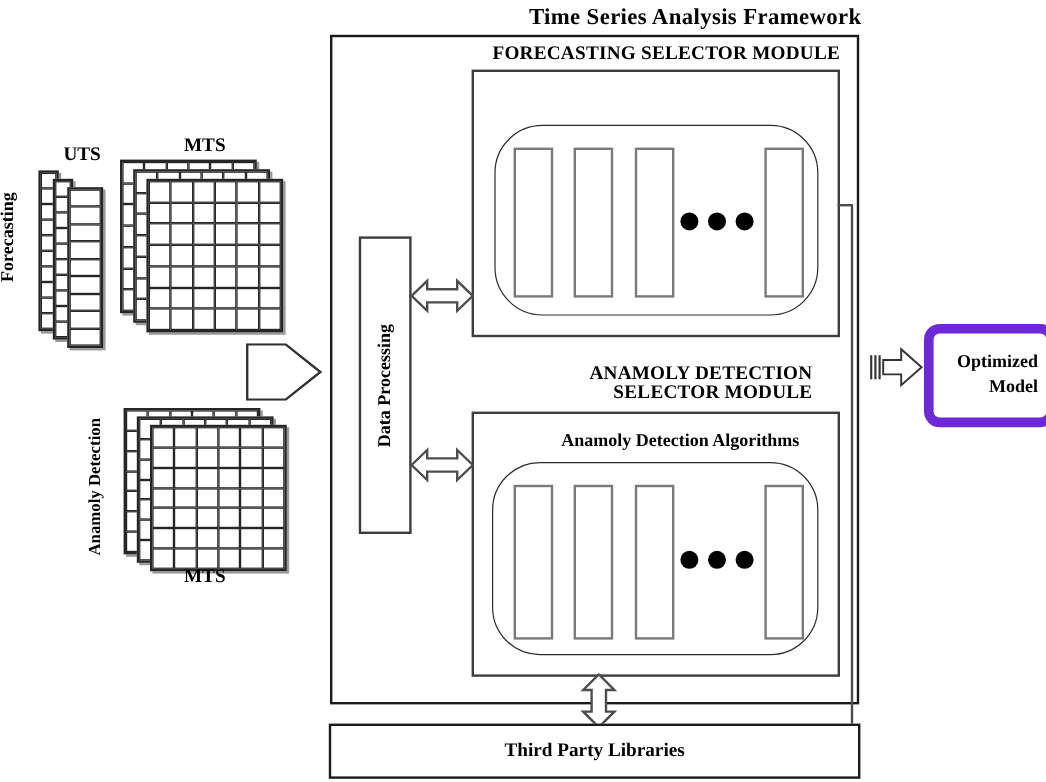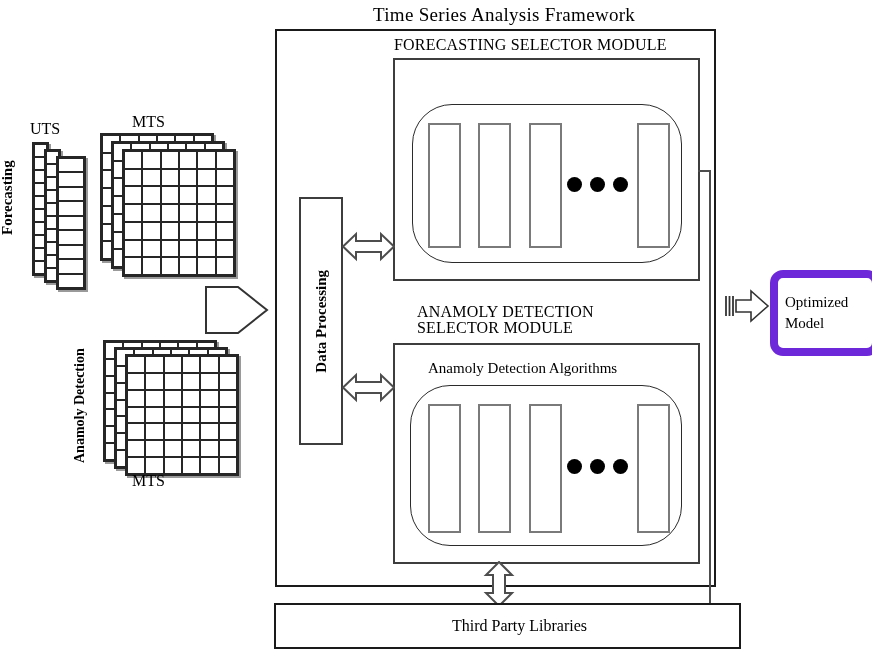--- a/index.html
+++ b/index.html
@@ -1,26 +1,26 @@
 <!DOCTYPE html>
 <html><head>
 <meta charset="utf-8">
 <style>
   html,body{margin:0;padding:0;background:#fff;}
   #stage{
     position:relative;width:872px;height:652px;background:#fff;overflow:hidden;
     font-family:"Liberation Serif","DejaVu Serif",serif;color:#000;
   }
   .abs{position:absolute;}
-  .btxt{font-weight:normal;text-align:left;}
+  .btxt{font-weight:bold;text-align:right;}
   
   .frame-box{border:2px solid #1a1a1a;background:transparent;}
   .module-box{border:2px solid #3d3d3d;background:#fff;}
   .round-box{border:1.5px solid #2b2b2b;border-radius:40px;background:#fff;}
-  .tpl-box{border:2px solid #1a1a1a;background:#fff;display:flex;align-items:center;justify-content:center;padding-left:24px;}
+  .tpl-box{border:2px solid #1a1a1a;background:#fff;display:flex;align-items:center;justify-content:center;}
   .opt-box{border:8px solid #6d28d9;border-radius:13px;background:#fff;display:flex;align-items:center;justify-content:center;}
   .dp-box{border:2px solid #3d3d3d;background:#fff;display:flex;align-items:center;justify-content:center;}
   
   .bar{position:absolute;width:29px;border:2px solid #7a7a7a;background:#fff;}
   .dot{position:absolute;width:15px;height:15px;border-radius:50%;background:#000;}
   
   .vlabel{writing-mode:vertical-rl;transform:rotate(180deg);text-align:center;font-weight:bold;white-space:nowrap;}
   
   .tsgrid{position:absolute;display:grid;background:#fff;border:2px solid #262626;box-shadow:2px 2px 0 0 #9a9a9a;}
   .tsgrid>div{border:1px solid #262626;}

